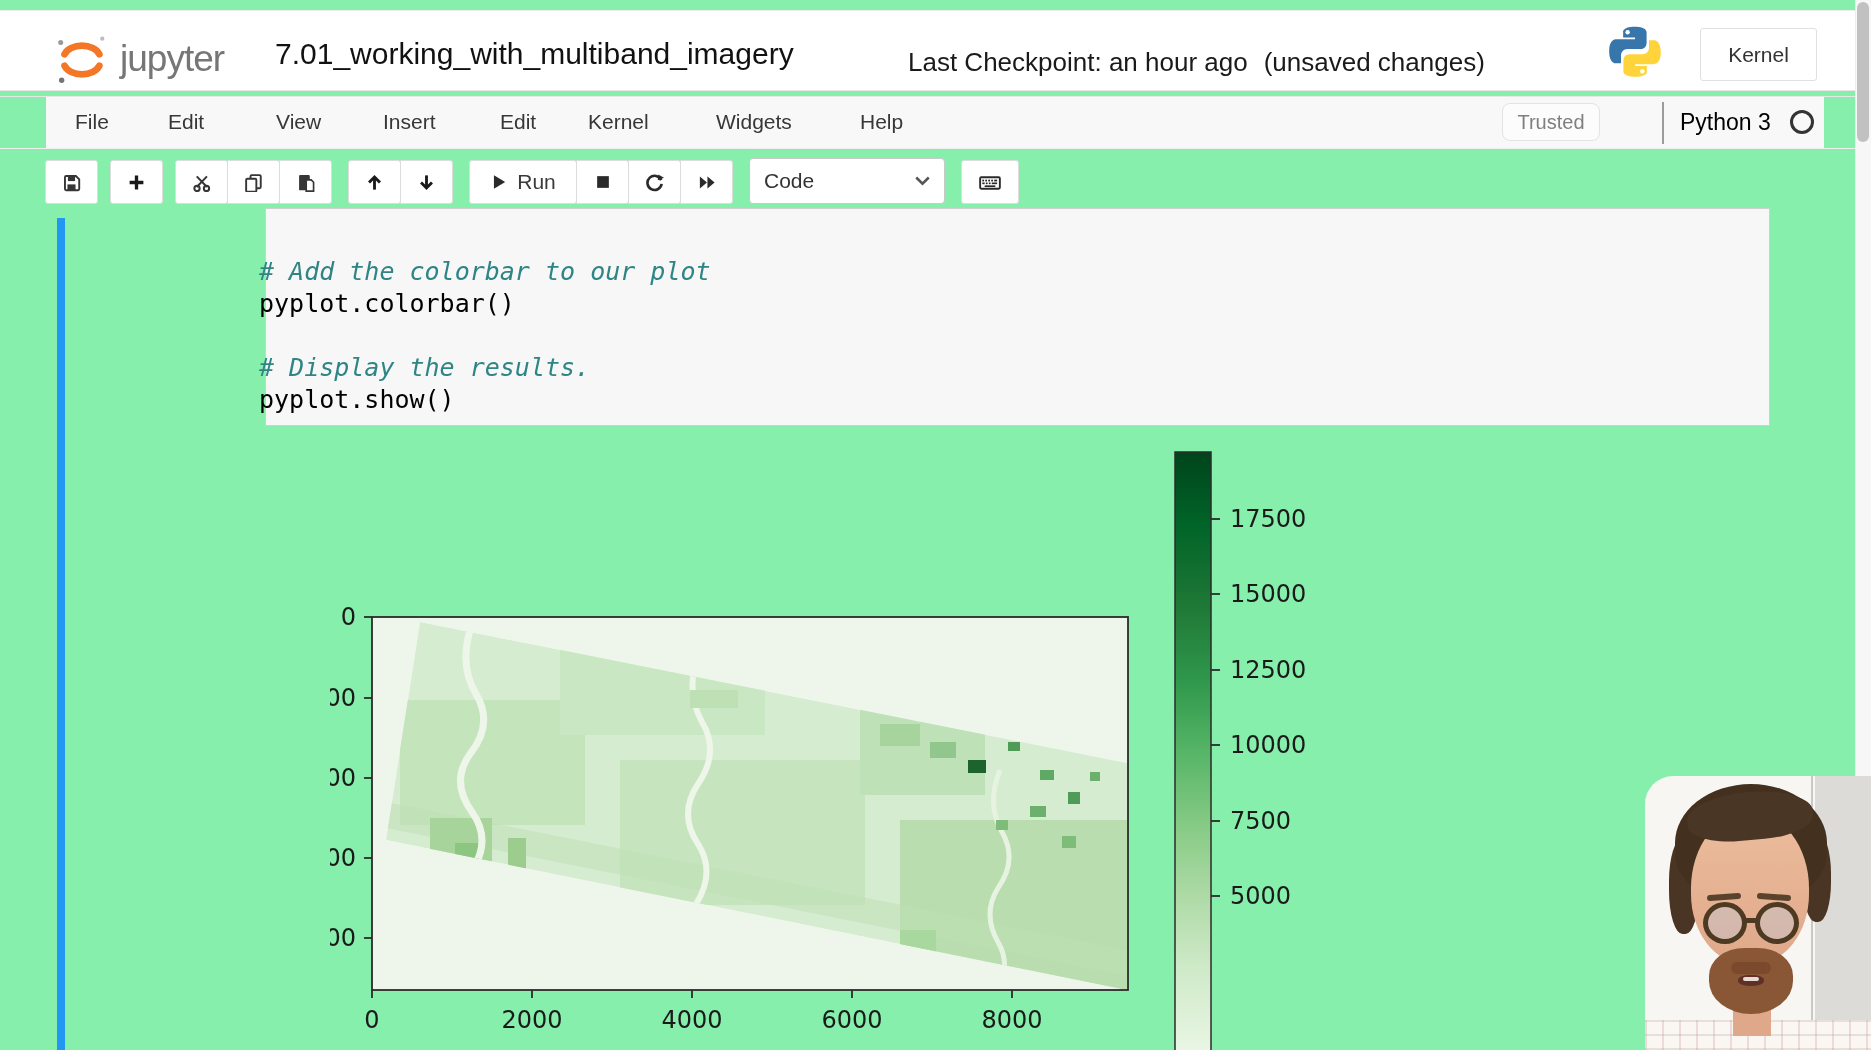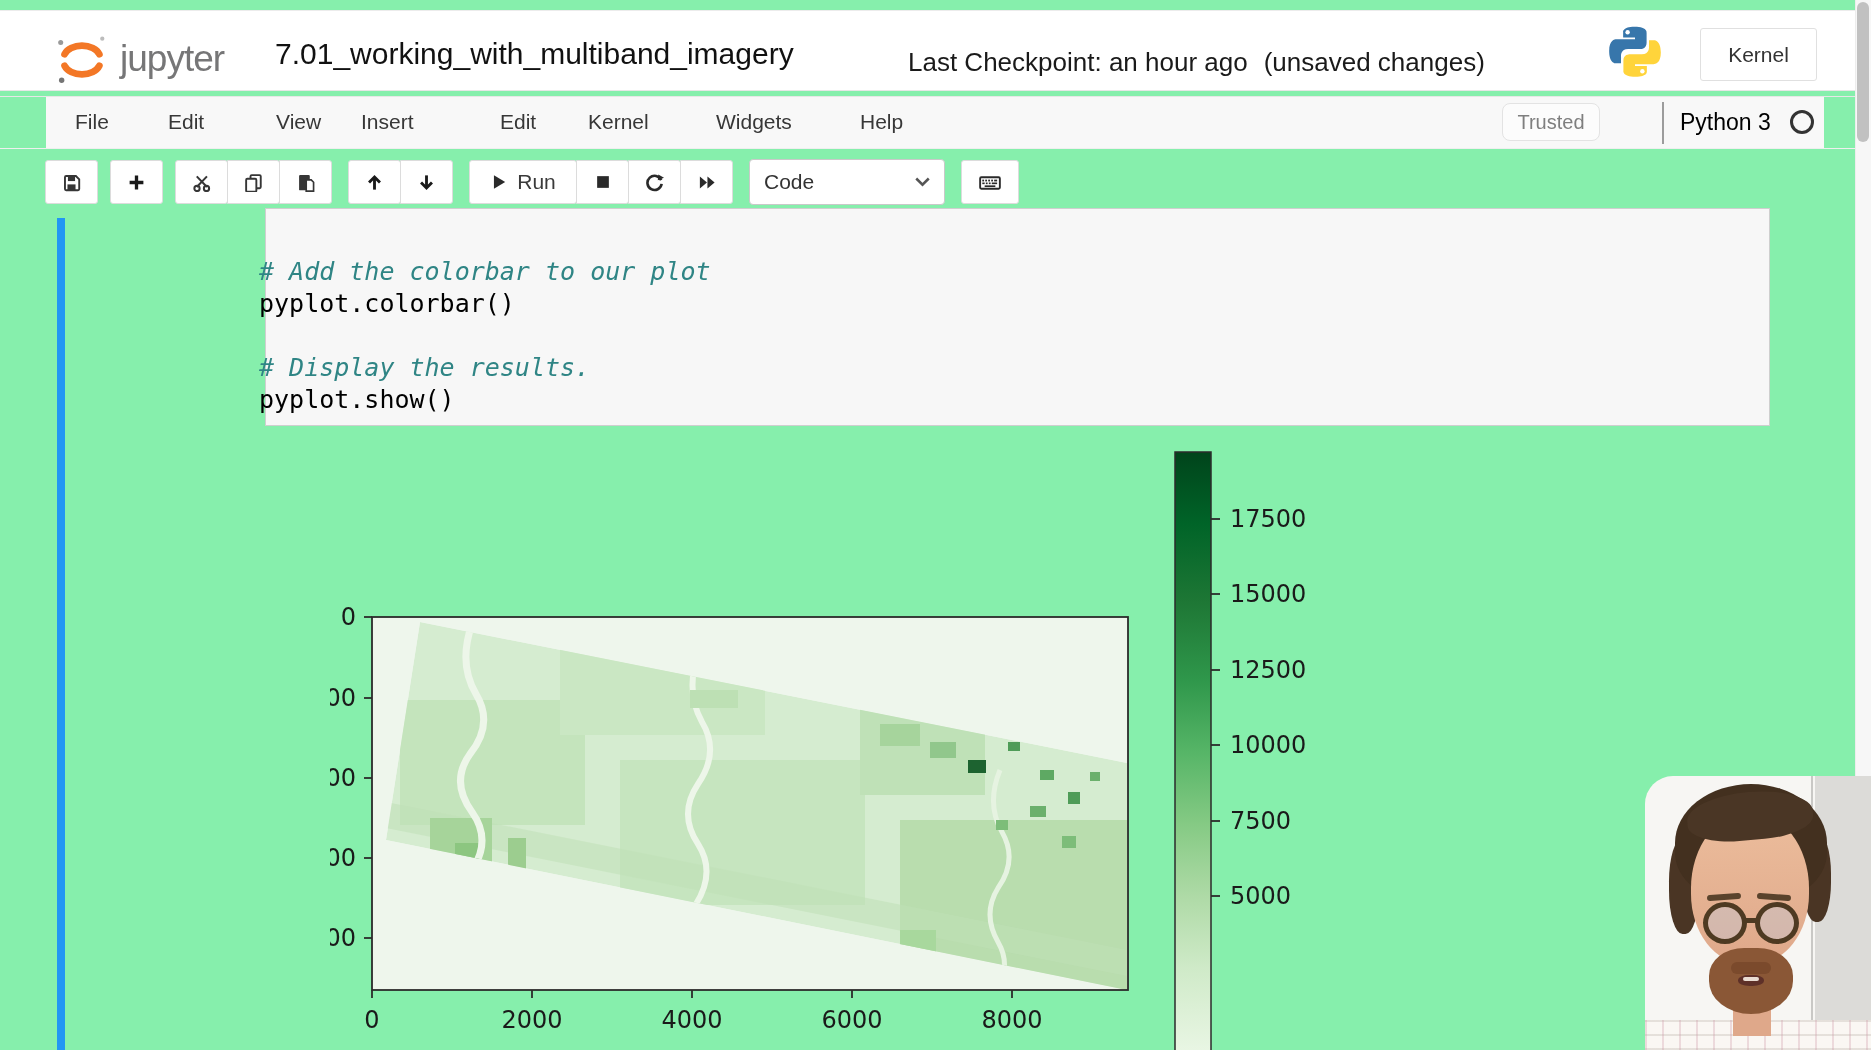--- a/index.html
+++ b/index.html
@@ -29,21 +29,21 @@
   .menu-item { top:96px; height:52px; line-height:52px; font-size:21px; color:#373737; cursor:pointer; }
   .trusted-btn { left:1502px; top:103px; width:98px; height:38px; border:1px solid #e3e3e3;
     border-radius:8px; background:#fcfcfc; color:#7f7f7f; font-size:20px;
     display:flex; align-items:center; justify-content:center; }
   .kernel-divider { left:1662px; top:102px; width:2px; height:42px; background:#9c9c9c; }
   .kernel-name { left:1680px; top:96px; height:52px; line-height:52px; font-size:23px; color:#000; }
   .kernel-ind { left:1790px; top:110px; width:24px; height:24px; border:3px solid #333;
     border-radius:50%; background:transparent; }
 
   
-  #toolbar { left:45px; top:160px; height:44px; display:flex; align-items:flex-start; }
+  #toolbar { left:45px; top:160px; height:44px; display:flex; align-items:flex-end; }
   .btn { width:53px; height:44px; background:#fff; border:1px solid #dcdcdc; border-radius:3px;
     display:flex; align-items:center; justify-content:center; cursor:pointer; }
   .btn + .btn.joined { margin-left:-1px; border-radius:0 3px 3px 0; }
   .grp { display:flex; }
   .gap12 { margin-left:12px; } .gap16 { margin-left:16px; }
   .run-btn { width:108px; gap:9px; font-size:21px; color:#3a3a3a; }
   .cell-type { width:196px; height:46px; margin-top:-1px; border:1px solid #c9c9c9; border-radius:4px;
     background:#fff; display:flex; align-items:center; padding:0 14px; font-size:21px; color:#333;
     justify-content:space-between; cursor:pointer; }
 
@@ -140,21 +140,21 @@
   </div>
   <div class="abs header-rule"></div>
 
   <div class="abs menurow-top"></div>
   <div class="abs menurow-bg"></div>
   <div class="abs menurow-bot"></div>
 
   <span class="abs menu-item" style="left:75px">File</span>
   <span class="abs menu-item" style="left:168px">Edit</span>
   <span class="abs menu-item" style="left:276px">View</span>
-  <span class="abs menu-item" style="left:361px">Insert</span>
+  <span class="abs menu-item" style="left:383px">Insert</span>
   <span class="abs menu-item" style="left:500px">Edit</span>
   <span class="abs menu-item" style="left:588px">Kernel</span>
   <span class="abs menu-item" style="left:716px">Widgets</span>
   <span class="abs menu-item" style="left:860px">Help</span>
 
   <div class="abs trusted-btn">
     <span>Trusted</span>
   </div>
   <div class="abs kernel-divider"></div>
   <span class="abs kernel-name">Python 3</span>

